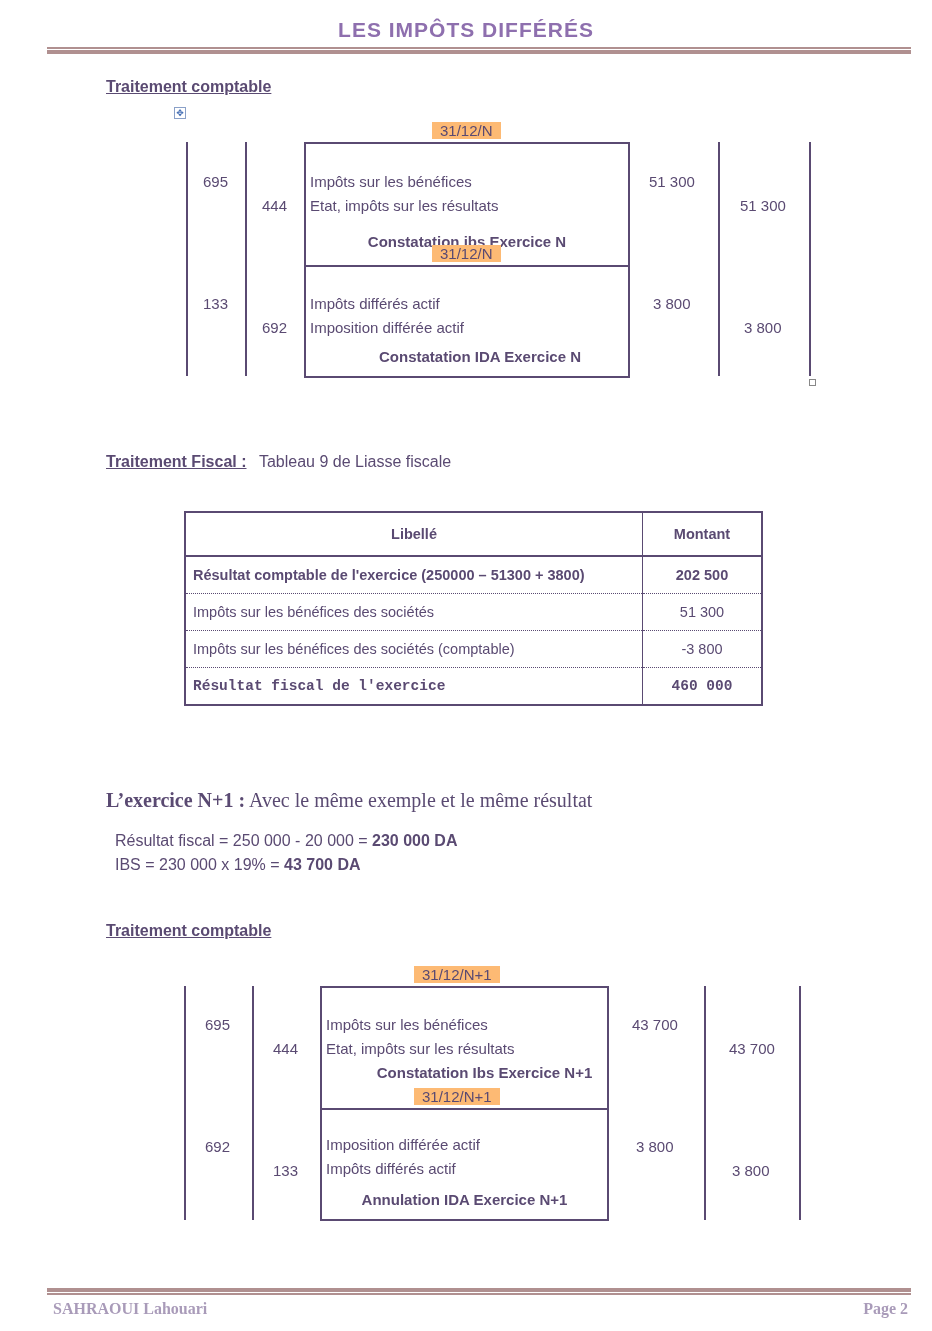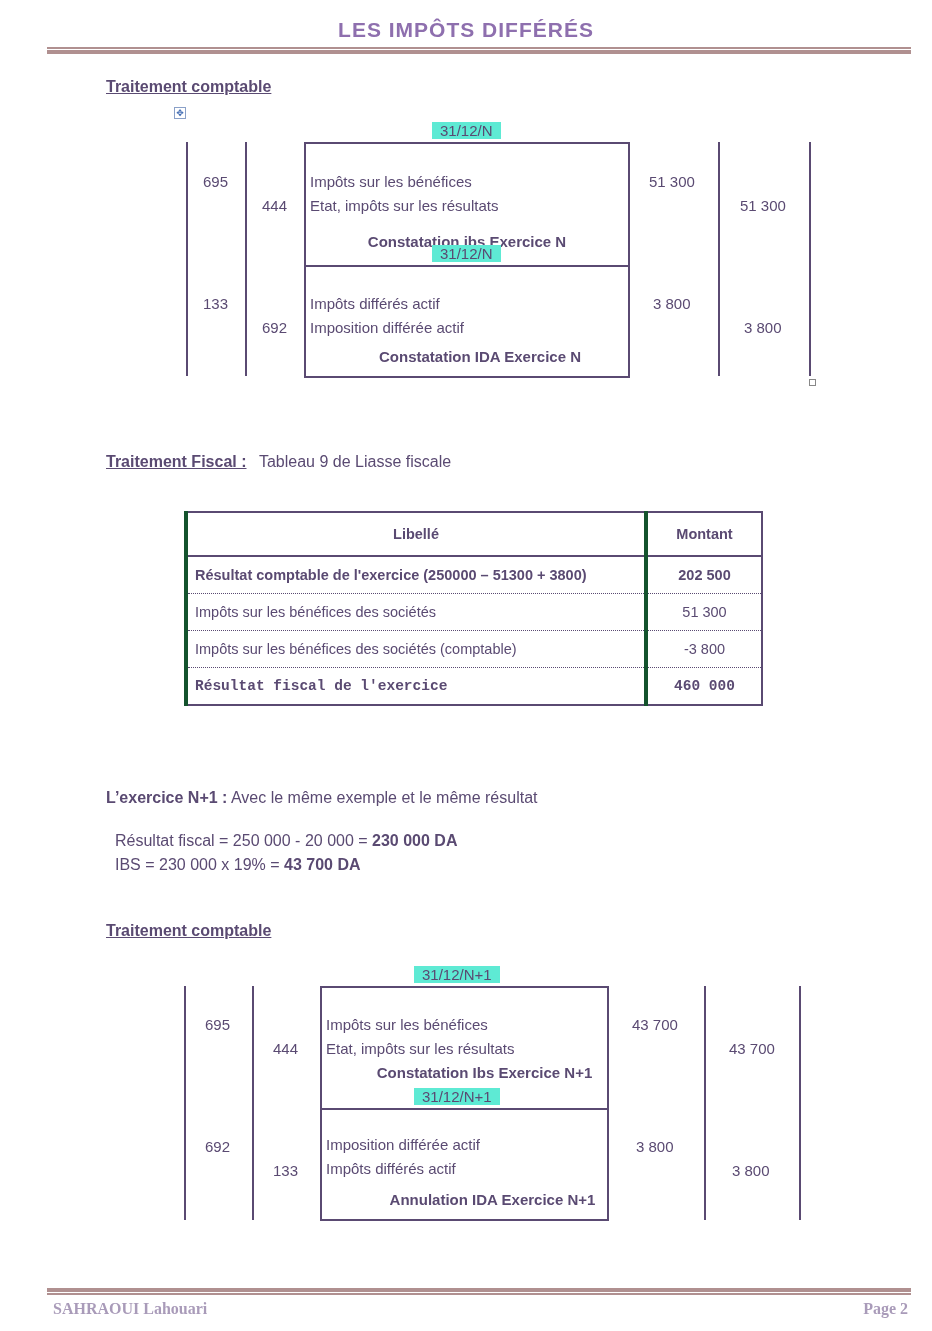--- a/index.html
+++ b/index.html
@@ -8,25 +8,25 @@
   .abs { position:absolute; }
   .title { left:0; width:932px; top:18px; text-align:center; font-size:21px; font-weight:bold;
            color:#8e6fae; letter-spacing:1px; }
   .rule-thin { height:2px; background:#b09090; }
   .rule-thick { height:4px; background:#b09090; }
   .section { font-size:16px; font-weight:bold; text-decoration:underline; color:#5a4a72; }
   .txt { font-size:15px; color:#5a4a72; white-space:nowrap; }
   .b { font-weight:bold; }
   .vline { width:2px; background:#5a4a72; }
   .box { border:2px solid #5a4a72; box-sizing:border-box; }
-  .datelabel { background:#5eead4; padding:0 8px; font-size:15px; color:#5a4a72; }
+  .datelabel { background:#fdba74; padding:0 8px; font-size:15px; color:#5a4a72; }
   .ctr { text-align:center; }
   table.fiscal { border-collapse:collapse; position:absolute; left:184px; top:511px; width:579px;
                  border:2px solid #5a4a72; font-size:14.5px; color:#5a4a72; }
-  table.fiscal td, table.fiscal th { border-left:4px solid #14532d; border-right:1px solid #5a4a72;
+  table.fiscal td, table.fiscal th { border-left:1px solid #14532d; border-right:1px solid #5a4a72;
                  padding:0 7px; height:36px; }
   table.fiscal th { height:42px; border-bottom:2px solid #5a4a72; font-weight:bold; }
   table.fiscal tr.row td { border-bottom:1px dotted #5a4a72; }
   table.fiscal tr.last td { border-bottom:none;font-family:Liberation Mono, monospace; }
   .footer-name { font-family:"Liberation Serif", serif; font-size:16px; font-weight:bold; color:#a99bb9; }
   .move-handle { width:10px; height:10px; border:1px solid #8aa0c8; font-size:9px; line-height:10px;
                  text-align:center; color:#3a66b0; }
   .resize-handle { width:5px; height:5px; border:1px solid #888; }
 </style>
 </head>
@@ -93,21 +93,21 @@
       <td>Impôts sur les bénéfices des sociétés  (comptable)</td>
       <td class="ctr">-3 800</td>
     </tr>
     <tr class="row last">
       <td class="b">Résultat fiscal de l'exercice</td>
       <td class="b ctr">460 000</td>
     </tr>
   </tbody>
 </table>
 
-<div class="abs txt" style="left:106px;top:789px;font-size:16px;">
+<div class="abs txt" style="left:106px;top:789px;font-size:20px;font-family:Liberation Serif, serif;">
   <span class="b">L’exercice N+1 :</span>
   <span>Avec le même exemple et le même résultat</span>
 </div>
 <div class="abs txt" style="left:115px;top:832px;font-size:16px;">
   <span>Résultat  fiscal =  250 000  -  20 000 = </span><span class="b">230 000 DA</span>
 </div>
 <div class="abs txt" style="left:115px;top:856px;font-size:16px;">
   <span>IBS = 230 000 x 19% = </span><span class="b">43 700 DA</span>
 </div>
 
@@ -130,19 +130,19 @@
   <div class="abs txt" style="left:729px;top:1040px;">43 700</div>
   <div class="abs txt b ctr" style="left:320px;top:1064px;width:329px;">Constatation Ibs Exercice  N+1</div>
 
   <div class="abs datelabel" style="left:414px;top:1088px;">31/12/N+1</div>
   <div class="abs txt" style="left:205px;top:1138px;">692</div>
   <div class="abs txt" style="left:273px;top:1162px;">133</div>
   <div class="abs txt" style="left:326px;top:1136px;">Imposition différée actif</div>
   <div class="abs txt" style="left:326px;top:1160px;">Impôts différés actif</div>
   <div class="abs txt" style="left:636px;top:1138px;">3 800</div>
   <div class="abs txt" style="left:732px;top:1162px;">3 800</div>
-  <div class="abs txt b ctr" style="left:320px;top:1191px;width:289px;padding-left:28px;">Annulation IDA Exercice  N+1</div>
+  <div class="abs txt b ctr" style="left:320px;top:1191px;width:289px;">Annulation IDA Exercice  N+1</div>
 </div>
 
 <div class="abs rule-thick" style="left:47px;top:1288px;width:864px;"></div>
 <div class="abs rule-thin" style="left:47px;top:1293px;width:864px;"></div>
 <div class="abs footer-name" style="left:53px;top:1300px;">SAHRAOUI  Lahouari</div>
 <div class="abs footer-name" style="right:24px;top:1300px;">Page 2</div>
 
 </body></html>

